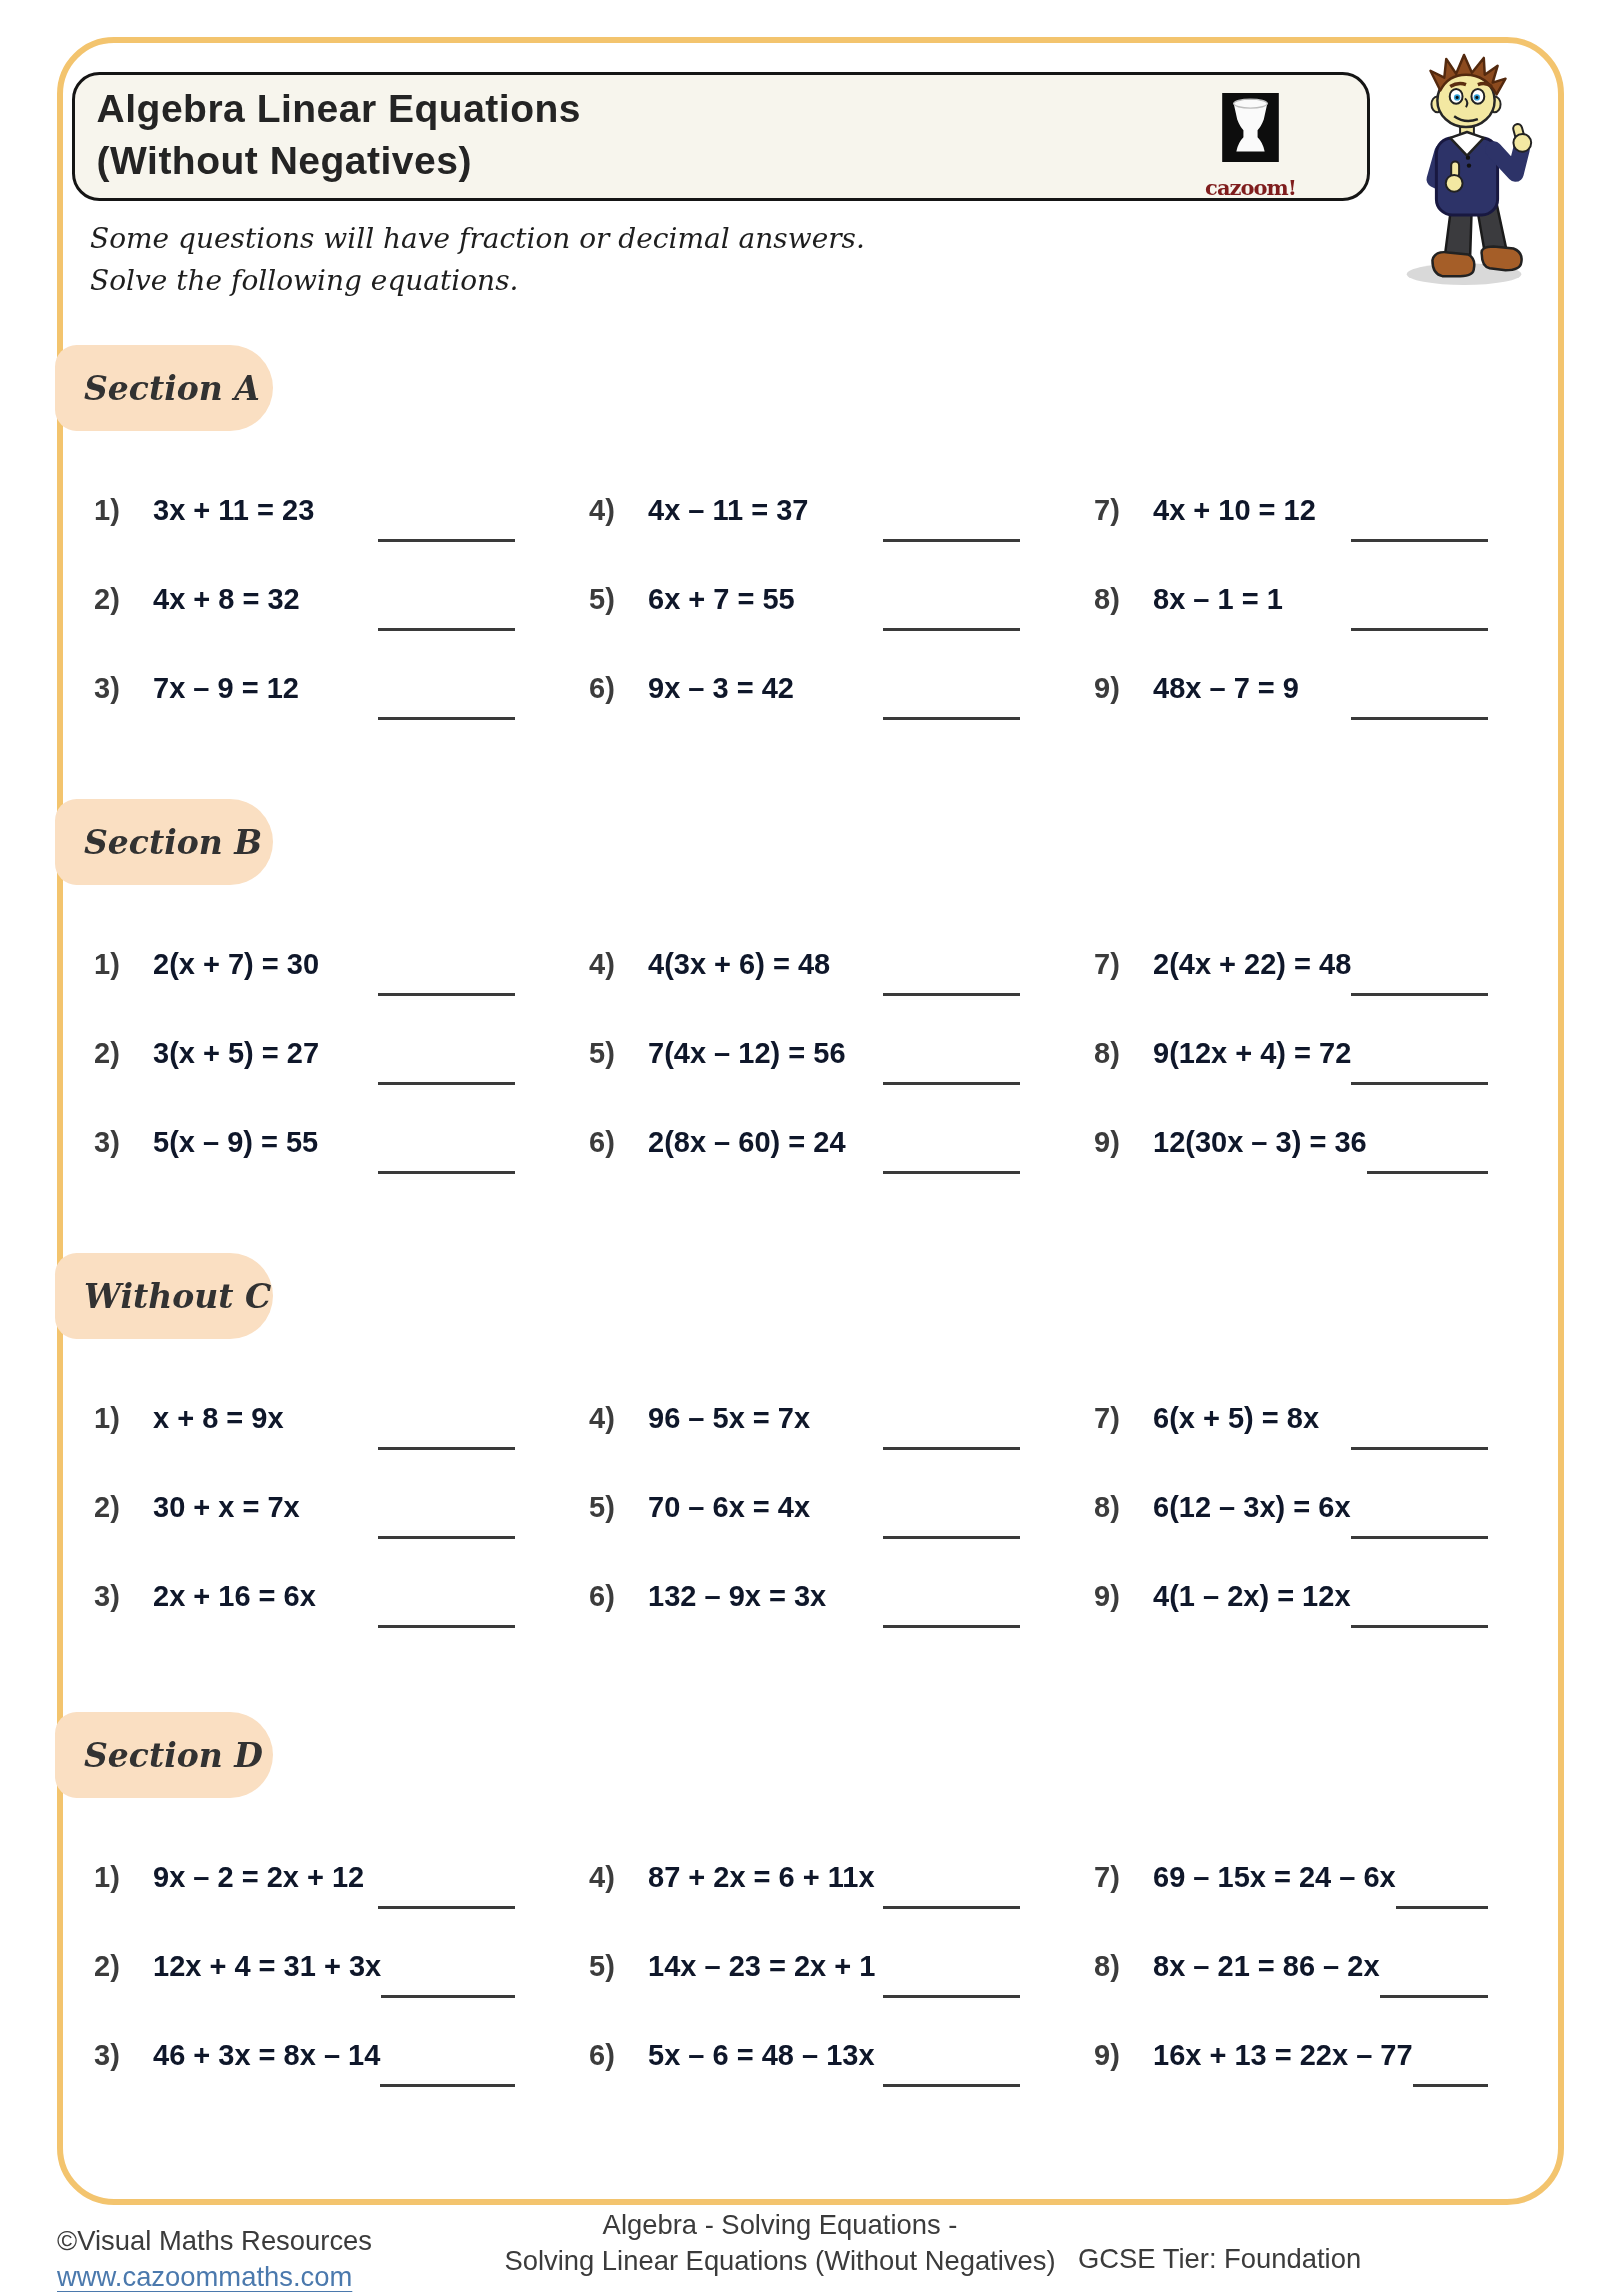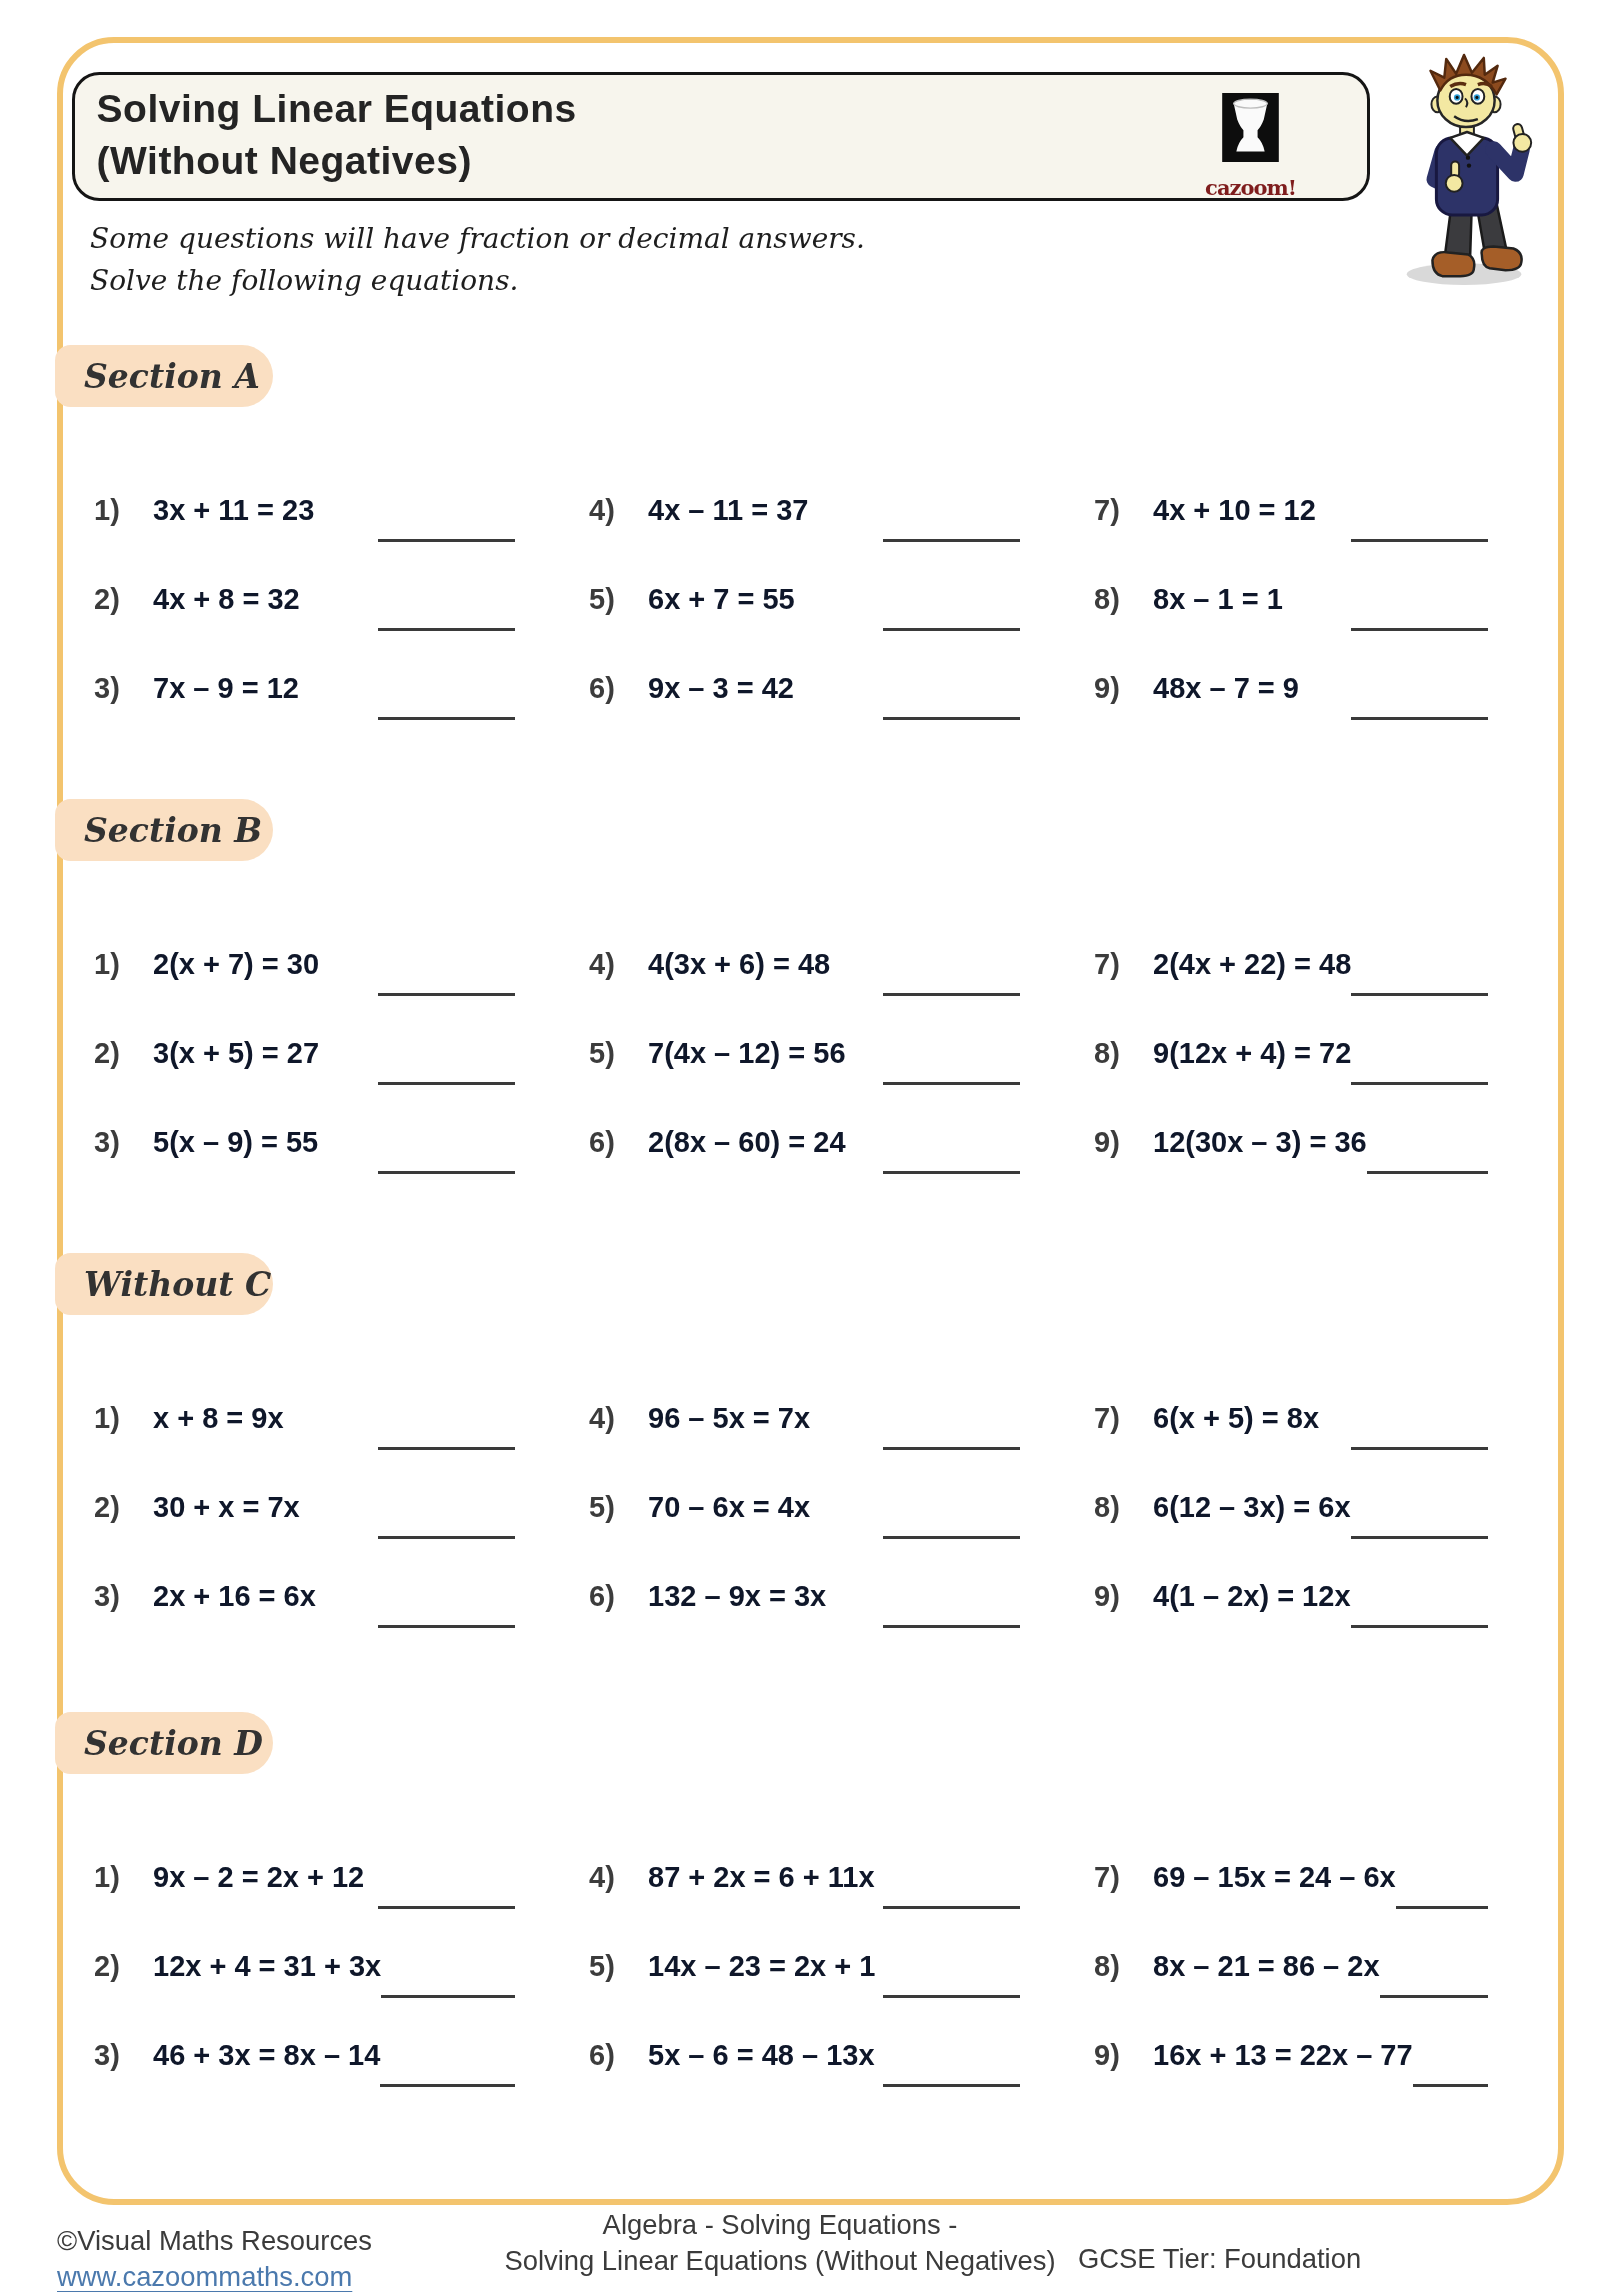--- a/index.html
+++ b/index.html
@@ -21,21 +21,21 @@
   .logo-text{font-family:"DejaVu Serif",serif;font-weight:bold;font-size:21px;
              color:#7f1d1d;margin-top:13px;letter-spacing:-1px;}
 
   
   .instructions{position:absolute;left:90px;top:218px;
                 font-family:"DejaVu Serif",serif;font-style:italic;
                 font-size:28px;line-height:1.5;color:#1e1e1e;z-index:2;}
 
   
   .section{position:absolute;left:0;width:1621px;z-index:2;}
-  .pill{position:absolute;left:55px;top:0;width:218px;height:62px;
+  .pill{position:absolute;left:55px;top:0;width:218px;height:86px;
         background:#FADFC2;border-radius:21.6px 43px 43px 21.6px;
         font-family:"DejaVu Serif",serif;font-weight:bold;font-style:italic;
         font-size:33px;color:#323232;display:flex;align-items:center;
         padding-left:29px;box-sizing:border-box;}
   .questions{position:absolute;left:94px;top:149px;width:1468px;
              display:grid;grid-auto-flow:column;
              grid-template-rows:repeat(3,61px);
              grid-template-columns:495px 505px 1fr;row-gap:28px;}
   .q{position:relative;display:flex;align-items:flex-start;
      padding-right:74px;box-sizing:border-box;}
@@ -58,21 +58,21 @@
 </style>
 </head>
 <body>
 
 <div class="page">
 
   <div class="frame"></div>
 
   <div class="title-box">
     <div class="title">
-      <div>Solving Linear Equations</div>
+      <div>Algebra Linear Equations</div>
       <div>(Without Negatives)</div>
     </div>
     <div class="logo">
       <svg viewBox="0 0 64 78">
         <rect x="0" y="0" width="64" height="78" fill="#0d0d0d"></rect>
         <path d="M13 12 L17 30 Q20 38 24 42 L24 50 Q18 56 16 66 L48 66 Q46 56 40 50 L40 42 Q44 38 47 30 L51 12 Q32 18 13 12 Z" fill="#fafafa"></path>
         <ellipse cx="32" cy="12" rx="19" ry="5" fill="#fafafa"></ellipse>
         <ellipse cx="32" cy="12" rx="19" ry="5" fill="none" stroke="#bdbdbd" stroke-width="1.5"></ellipse>
       </svg>
       <div class="logo-text">cazoom!</div>

